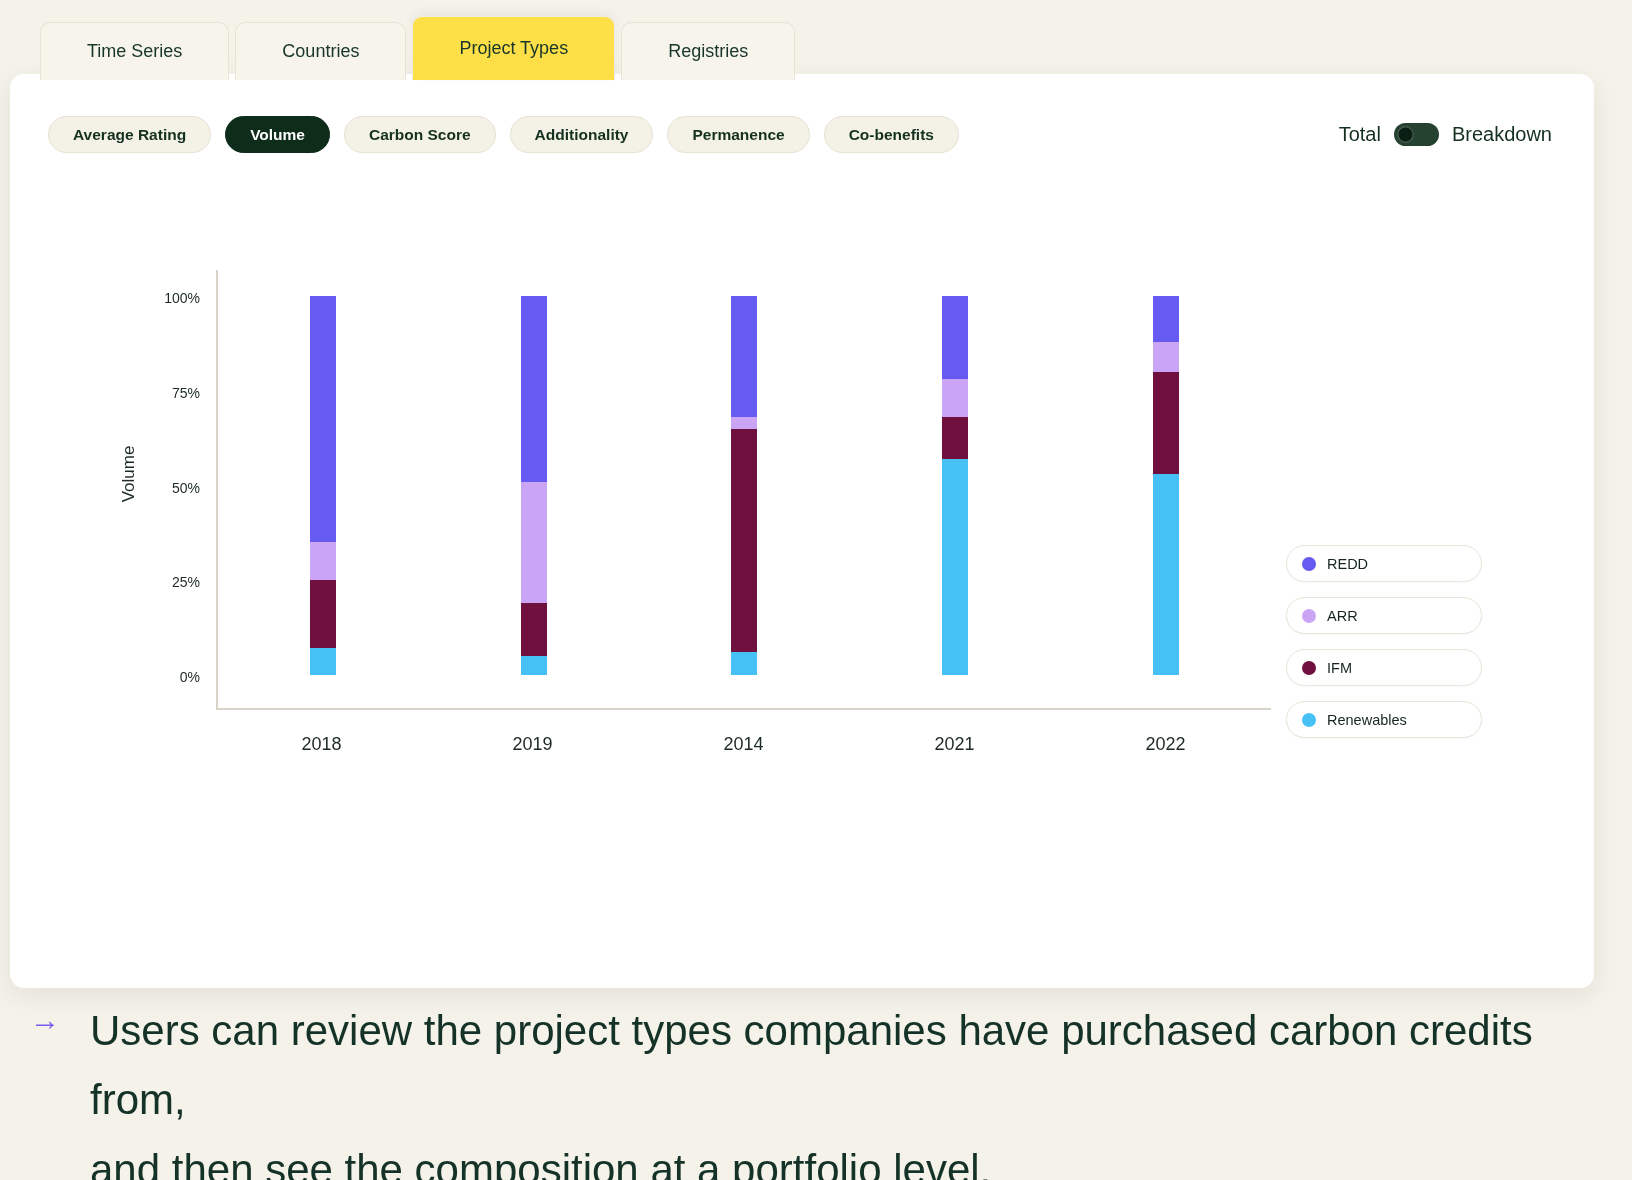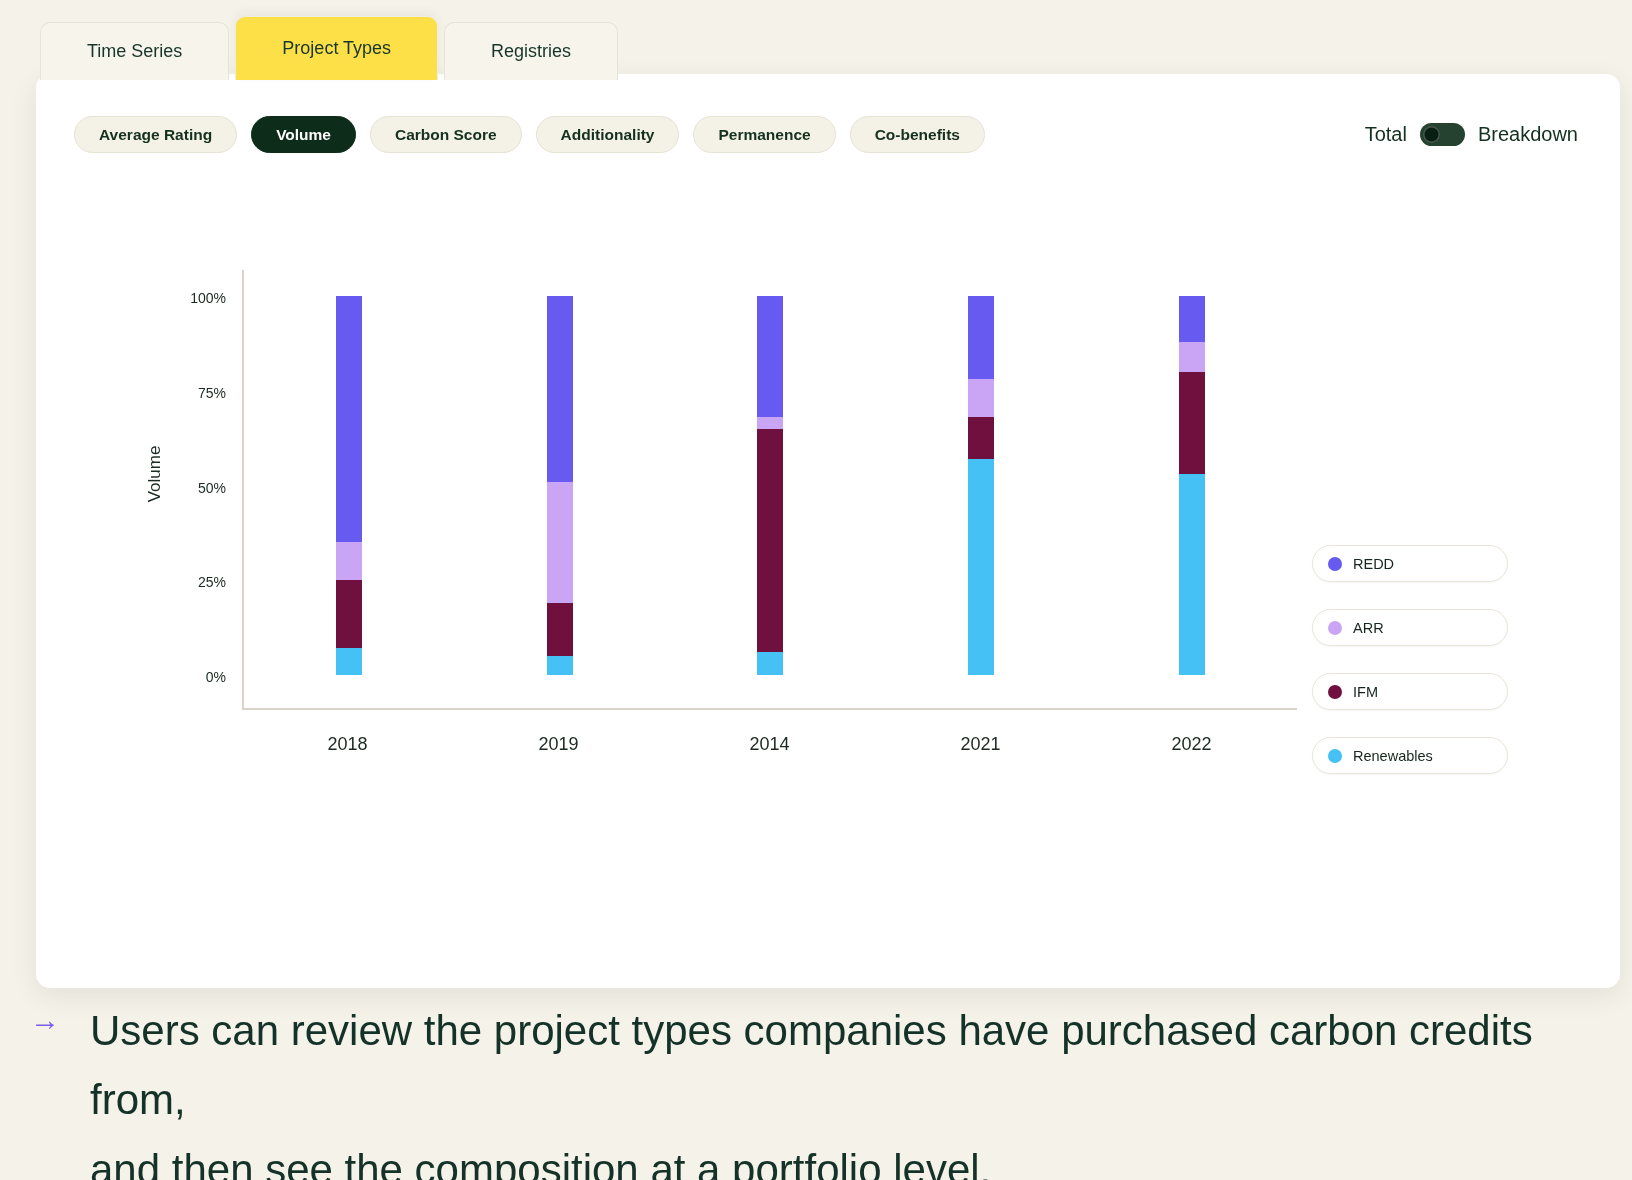--- a/index.html
+++ b/index.html
@@ -43,21 +43,21 @@
     height: 64px;
     background: #fde047;
     border-color: #efece2;
     box-shadow: 0 -4px 10px rgba(20, 40, 30, 0.05);
   }
 
   
   .card {
     position: absolute;
     top: 74px;
-    left: 36px;
+    left: 10px;
     width: 1584px;
     height: 914px;
     background: #ffffff;
     border-radius: 14px;
     box-shadow: 0 8px 28px rgba(20, 40, 30, 0.08);
     z-index: 2;
   }
 
   
   .controls {
@@ -180,21 +180,21 @@
   }
 
   
   .legend {
     position: absolute;
     right: 112px;
     top: 471px;
     width: 196px;
     display: flex;
     flex-direction: column;
-    gap: 27px;
+    gap: 15px;
   }
   .legend-item {
     height: 37px;
     display: flex;
     align-items: center;
     gap: 11px;
     padding: 0 15px;
     background: #ffffff;
     border: 1.5px solid #e9e5da;
     border-radius: 19px;
@@ -233,20 +233,21 @@
     line-height: 1.65;
   }
 </style>
 </head>
 <body>
 
 <div class="stage">
 
   <div class="tabs">
       <div class="tab">Time Series</div>
+      <div class="tab">Countries</div>
       <div class="tab active">Project Types</div>
       <div class="tab">Registries</div>
     </div>
 
   <div class="card">
 
     <div class="controls">
       <div class="metrics">
           <div class="pill">Average Rating</div>
           <div class="pill active">Volume</div>

